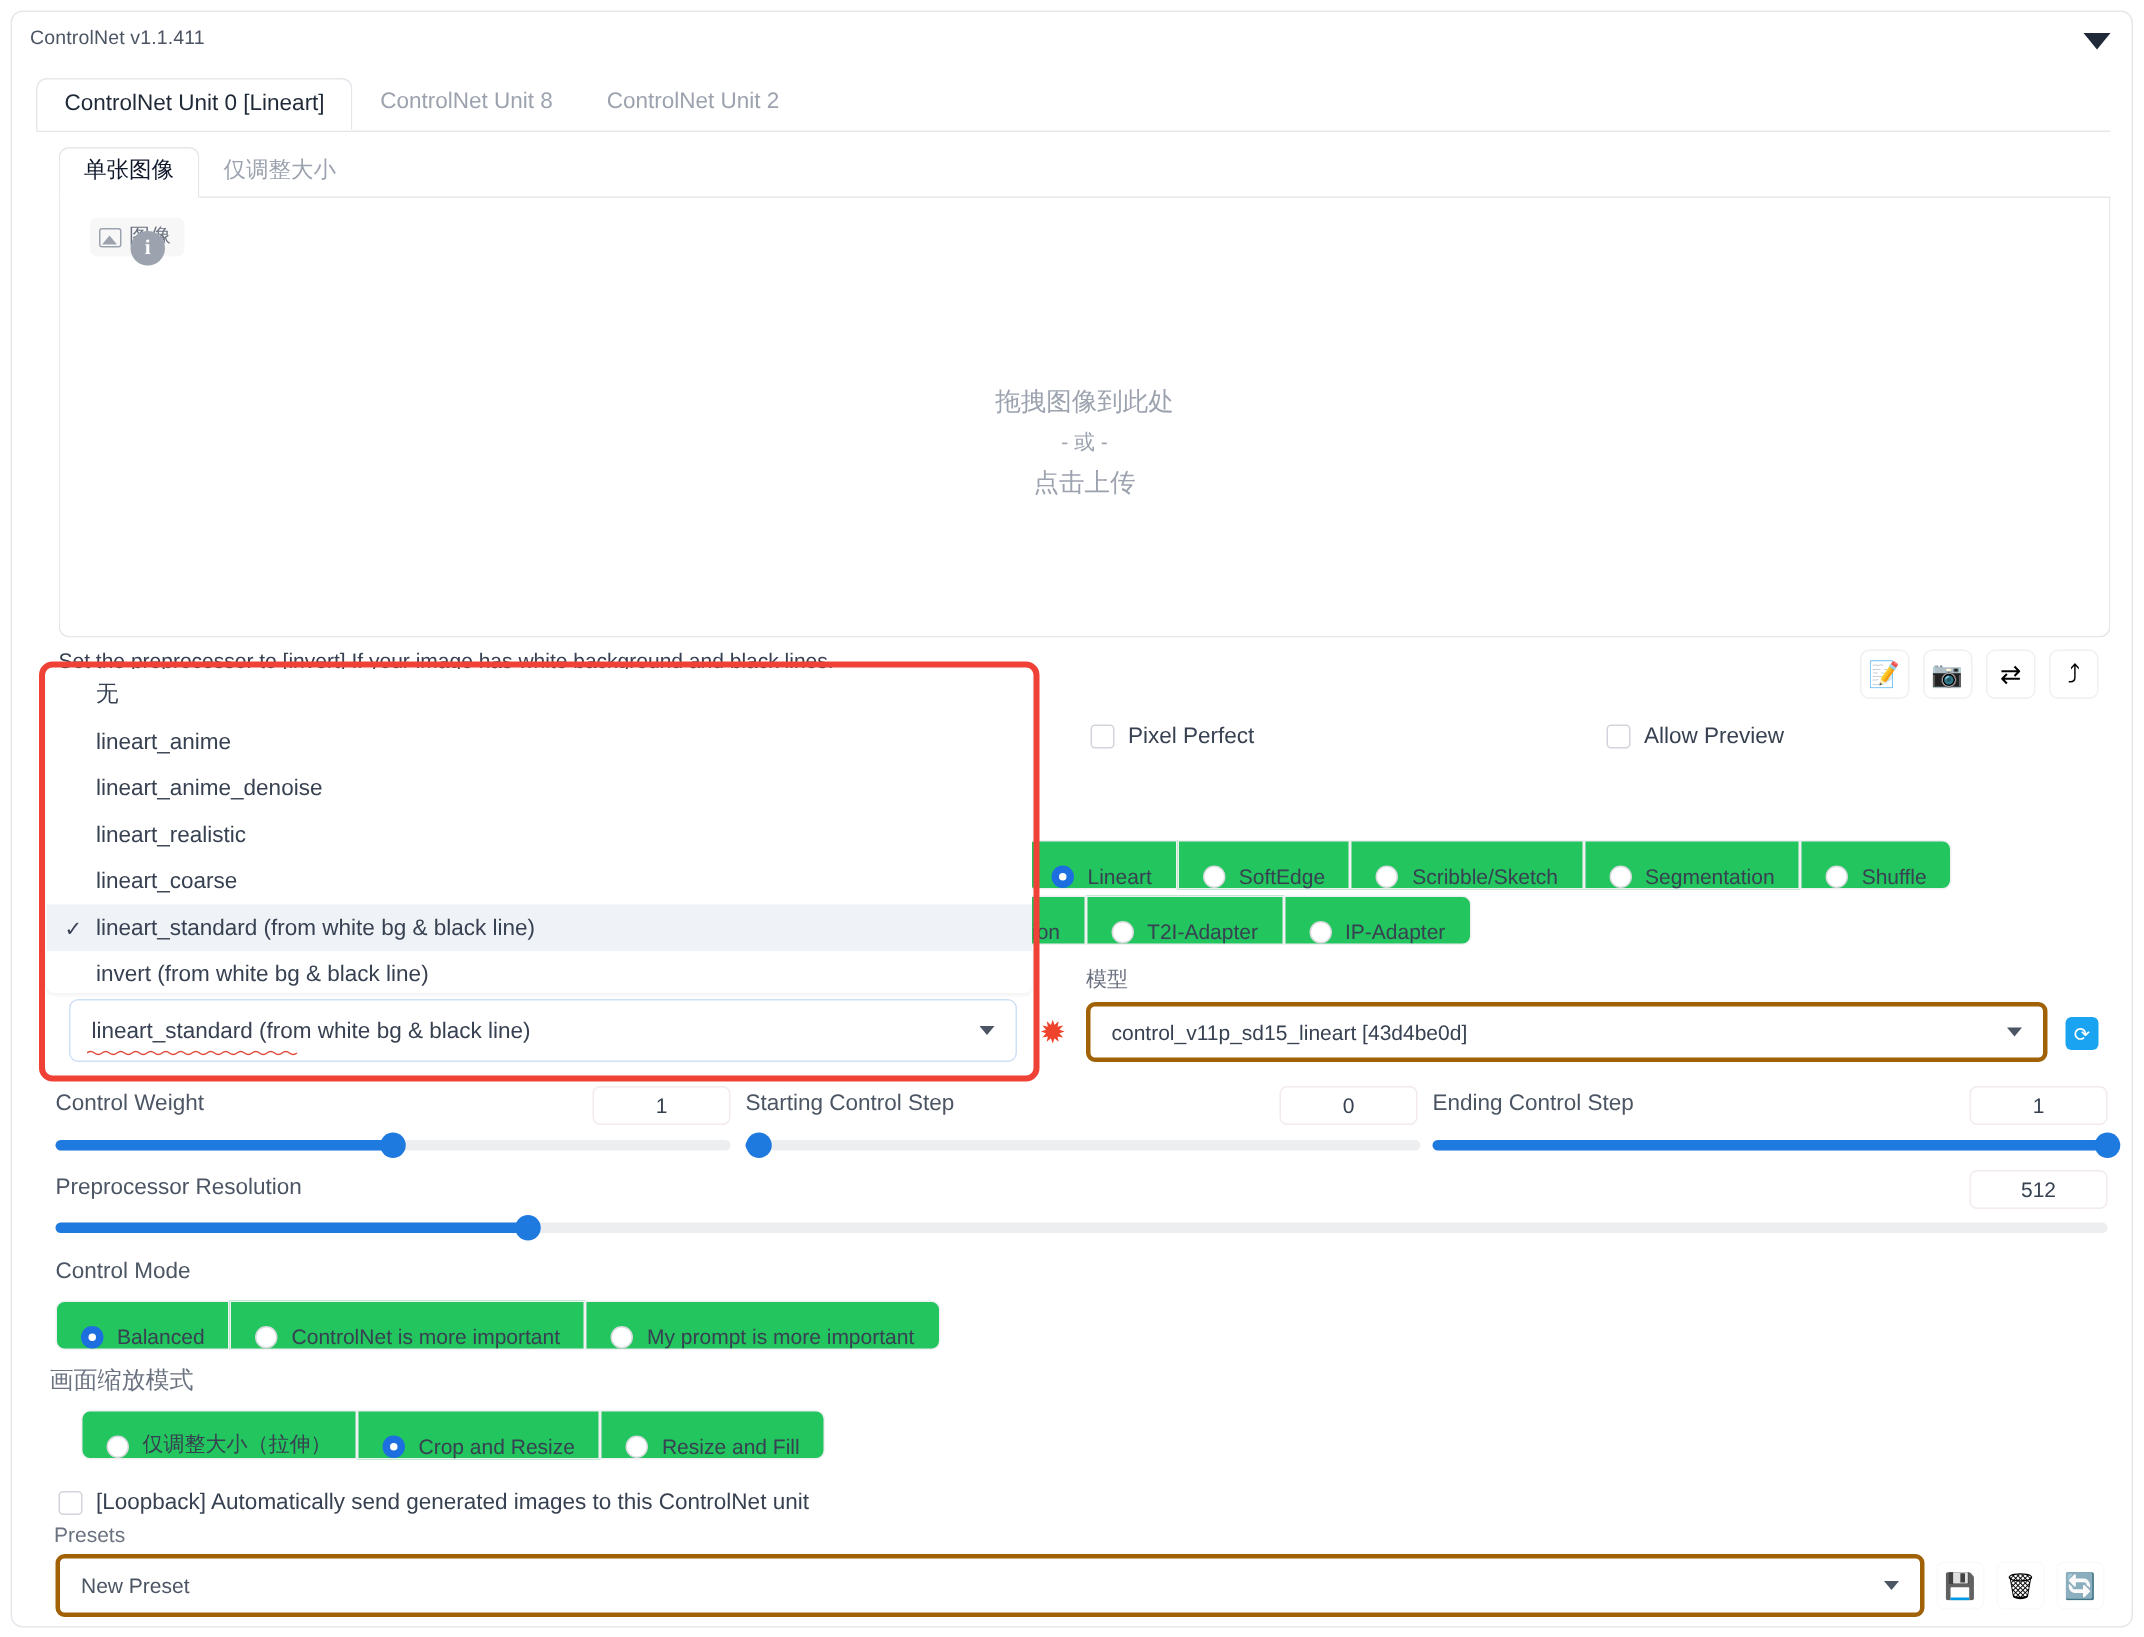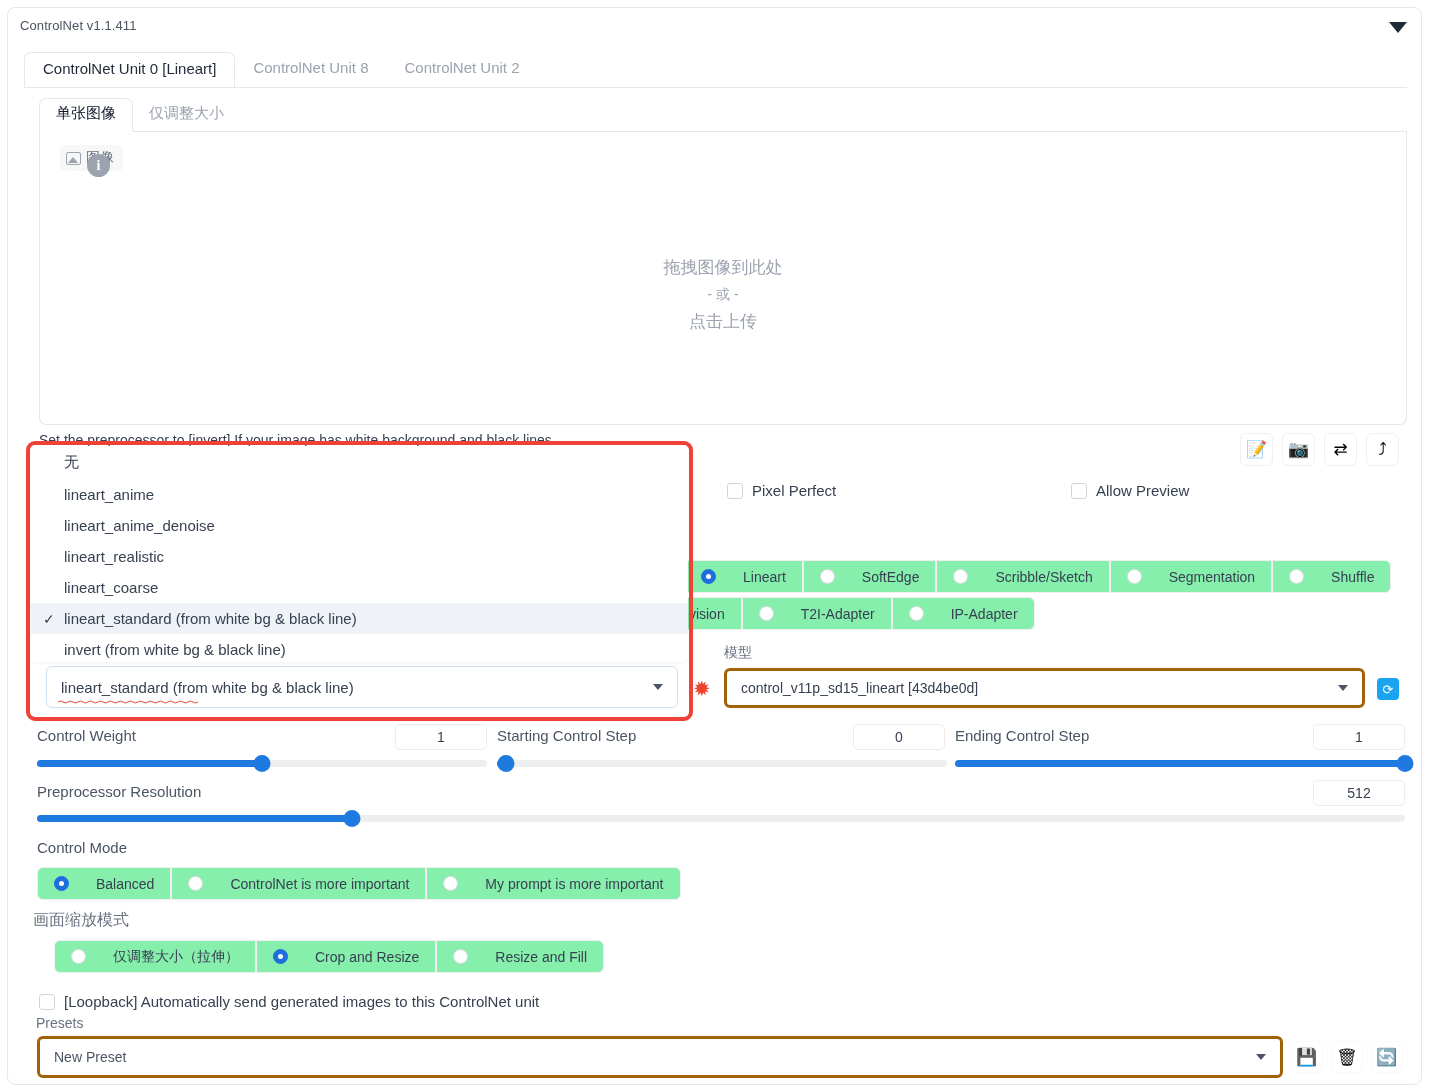--- a/index.html
+++ b/index.html
@@ -139,23 +139,23 @@
   .cb .box {
     width: 16px; height: 16px; border: 1px solid #d1d5db;
     border-radius: 3px; background: #fff; flex: none;
   }
   #cb-pixel { left: 719px; }
   #cb-preview { left: 1063px; }
 
   
   .pill-group { position: absolute; display: flex; }
   .pill {
-    display: flex; align-items: center; gap: 27px;
+    display: flex; align-items: flex-end; gap: 9px;
     height: 33px; padding: 0 16px;
-    border: 1px solid #f0f0f2; background: #86efac;
+    border: 1px solid #f0f0f2; background: #22c55e;
     font-size: 14px; color: #374151; cursor: pointer; white-space: nowrap;
   }
   .pill:first-child { border-radius: 6px 0 0 6px; }
   .pill:last-child  { border-radius: 0 6px 6px 0; }
   .radio {
     width: 15px; height: 15px; border-radius: 50%;
     border: 1.5px solid #d8dade; background: #fff; flex: none;
     position: relative;
   }
   .radio.on { border-color: #1d6fe0; background: #1d6fe0; }

